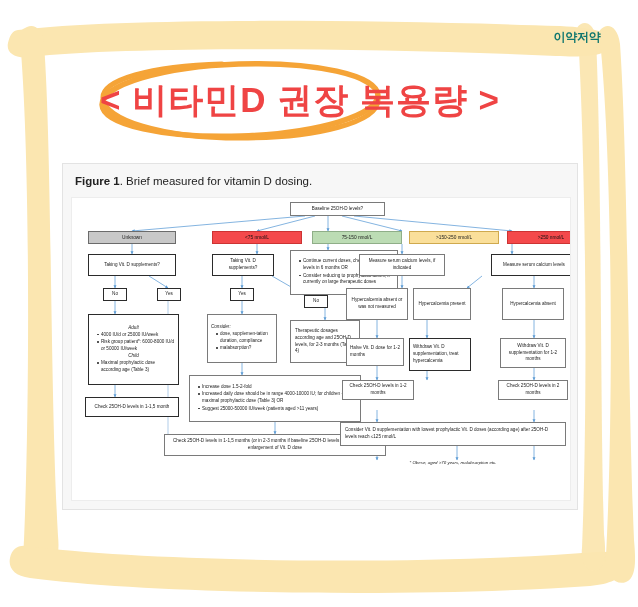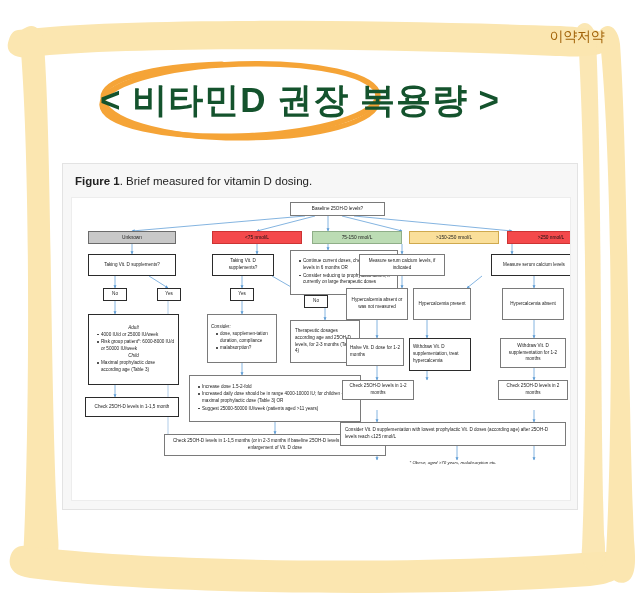--- a/index.html
+++ b/index.html
@@ -13,30 +13,30 @@
   
   .frame{position:absolute;inset:0;pointer-events:none;}
   .frame svg{display:block;}
 
   
   .watermark{
     position:absolute;left:524px;top:22px;width:106px;height:30px;
     display:flex;align-items:center;justify-content:center;
   }
   .watermark .wm-text{
-    font-size:14px;font-weight:normal;color:#a16207;letter-spacing:-.3px;
+    font-size:12px;font-weight:bold;color:#0f766e;letter-spacing:-.3px;
   }
 
   
   .headline{
     position:absolute;left:100px;top:70px;width:450px;height:60px;
   }
   .headline .hl-text{
     position:absolute;left:0;top:0;width:100%;
-    font-size:35px;font-weight:bold;color:#14532d;
+    font-size:35px;font-weight:bold;color:#ef4444;
     letter-spacing:1px;white-space:nowrap;
     line-height:60px;
   }
   .headline .scribble{position:absolute;left:-10px;top:-14px;pointer-events:none;}
 
   
   .figure-card{
     position:absolute;left:62px;top:163px;width:514px;height:345px;
     background:#f7f7f7;border:1px solid #e3e3e3;
   }

